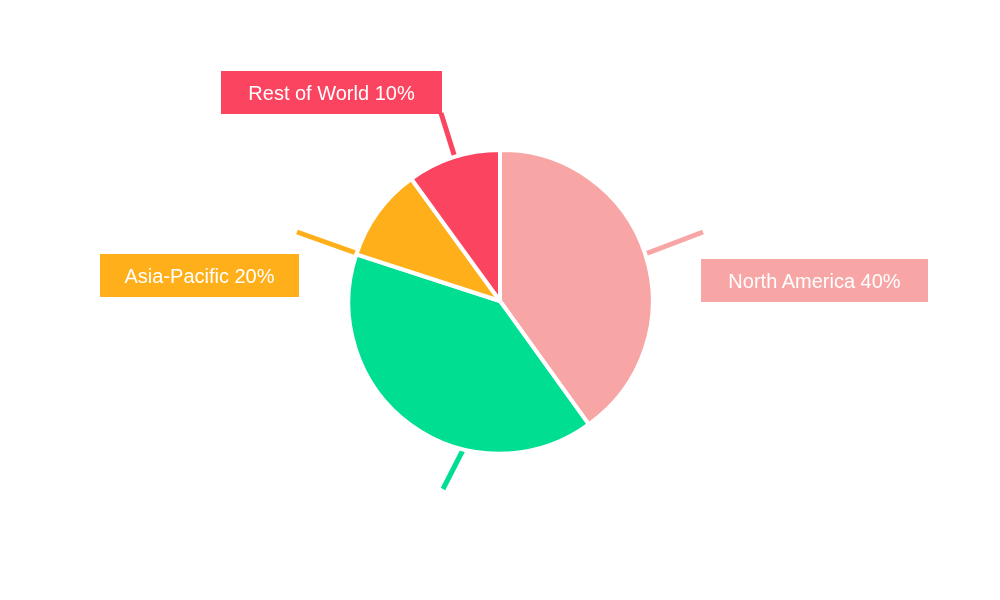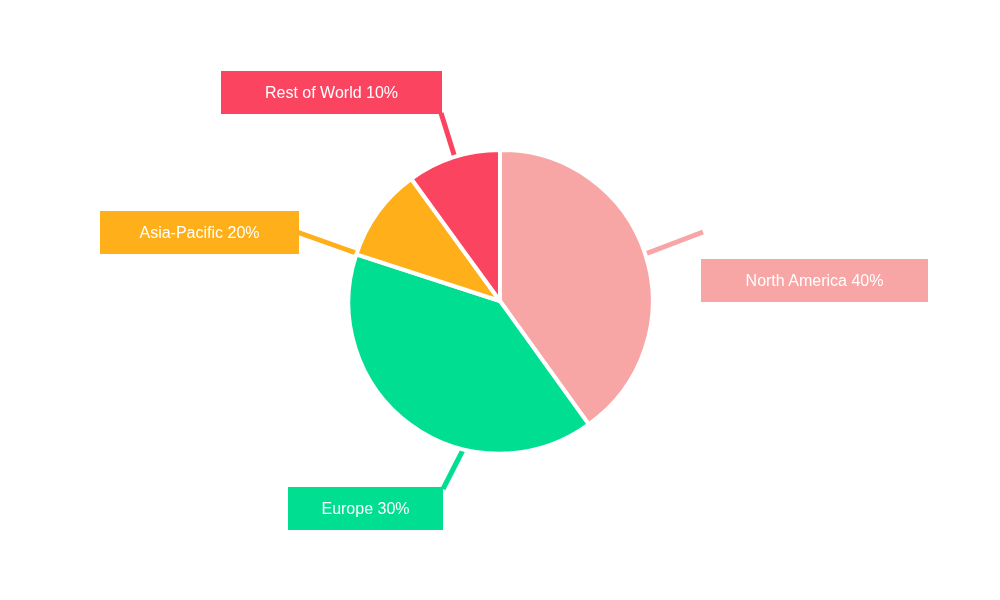--- a/index.html
+++ b/index.html
@@ -22,21 +22,21 @@
     position: absolute;
     left: 0;
     top: 0;
   }
   .callout-label {
     position: absolute;
     display: flex;
     align-items: center;
     justify-content: center;
     color: #ffffff;
-    font-size: 16px;
+    font-size: 20px;
     font-family: "Liberation Sans", sans-serif;
     line-height: 1;
     white-space: nowrap;
     box-sizing: border-box;
   }
   #label-north-america {
     left: 701px;
     top: 211px;
     width: 227px;
     height: 43px;
@@ -78,19 +78,18 @@
     <g stroke="#ffffff" stroke-width="4" stroke-linejoin="round">
       <path fill="#f8a5a5" d="M 500 301 L 500 150 A 151 151 0 0 1 588.76 424.39 Z"></path>
       <path fill="#00de91" d="M 500 301 L 588.76 424.39 A 151 151 0 0 1 356.36 254.33 Z"></path>
       <path fill="#feaf19" d="M 500 301 L 356.36 254.33 A 151 151 0 0 1 411.25 178.78 Z"></path>
       <path fill="#fb4560" d="M 500 301 L 411.25 178.78 A 151 151 0 0 1 500 150 Z"></path>
     </g>
   </svg>
 
   <div class="callout-label" id="label-north-america" style="background:#f8a5a5;">North America 40%</div>
 
-  <div class="callout-label" id="label-europe" style="background:#00de91;">Europe 30%</div>
 
-  <div class="callout-label" id="label-asia-pacific" style="background:#feaf19;">Asia-Pacific 20%</div>
+  <div class="callout-label" id="label-asia-pacific" style="background:#feaf19;margin-top:43px;">Asia-Pacific 20%</div>
 
   <div class="callout-label" id="label-rest-of-world" style="background:#fb4560;">Rest of World 10%</div>
 
 </div>
 
 </body></html>

